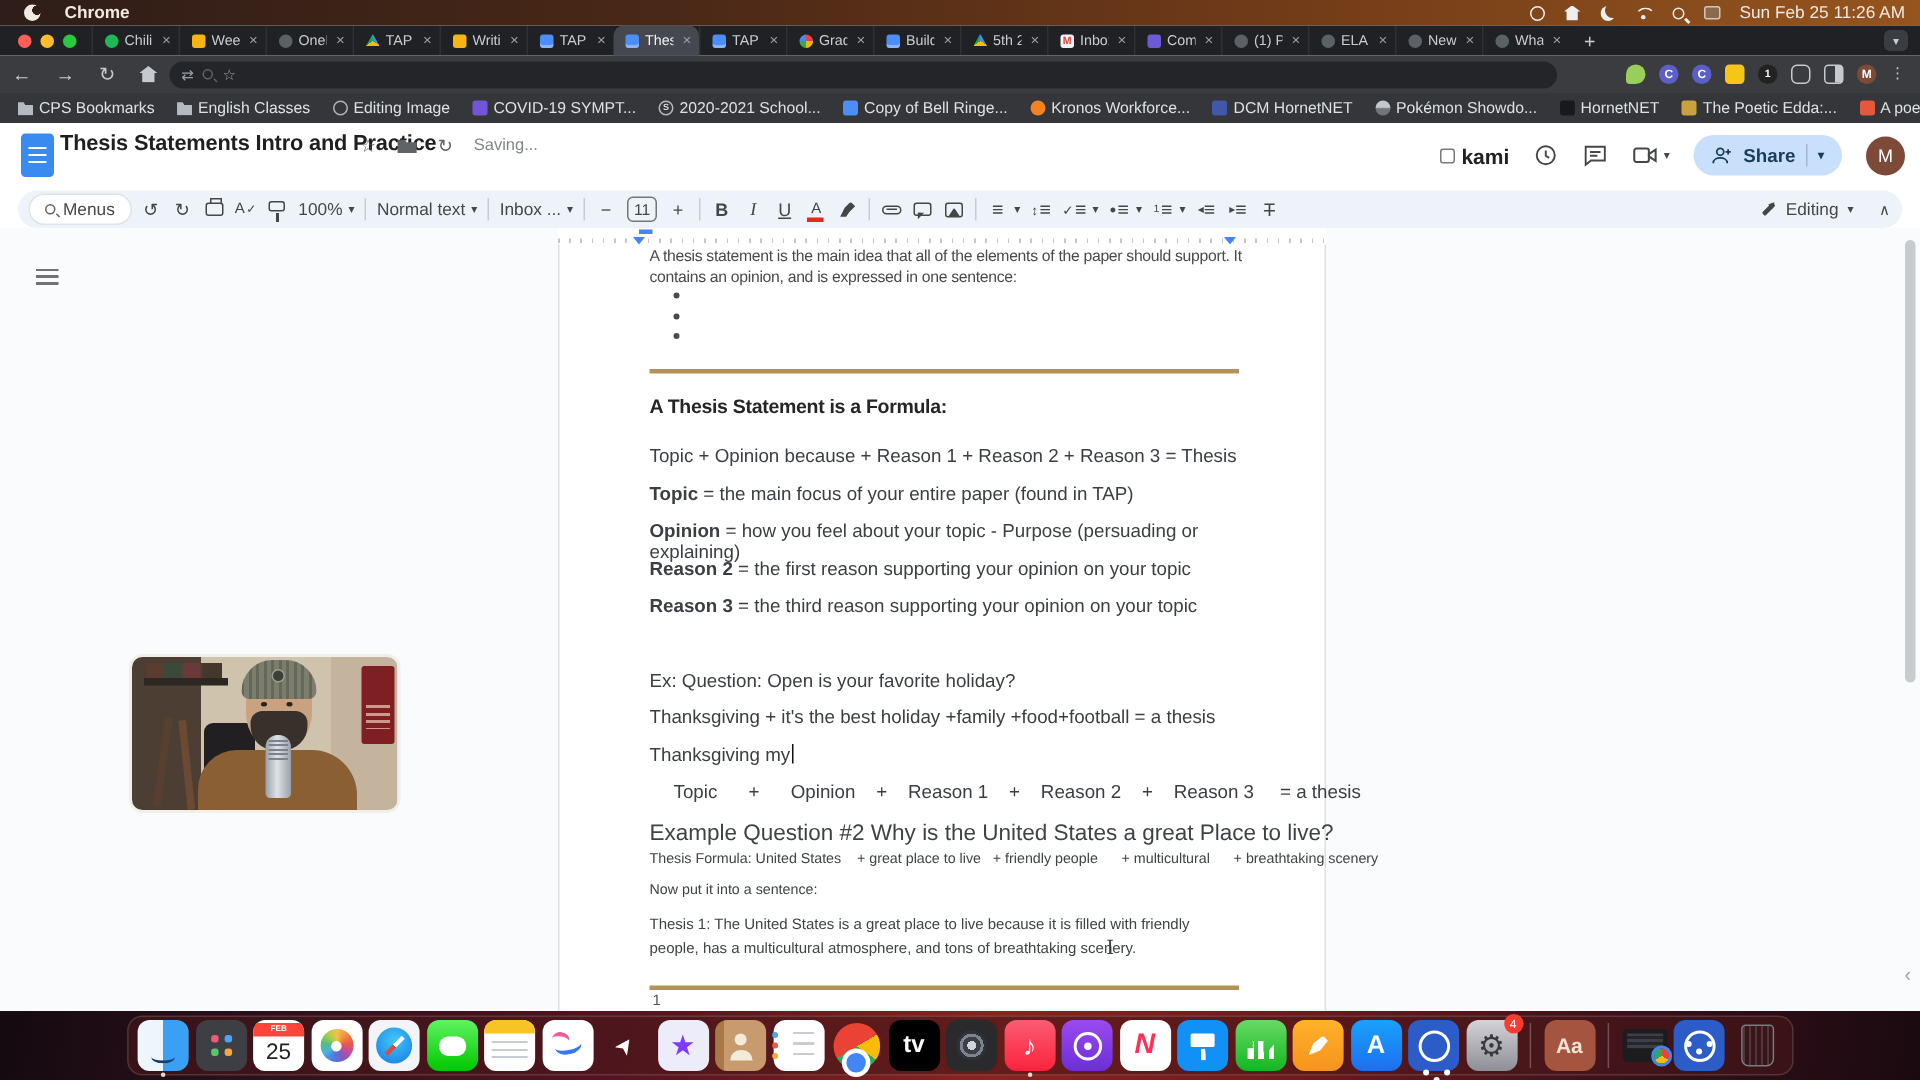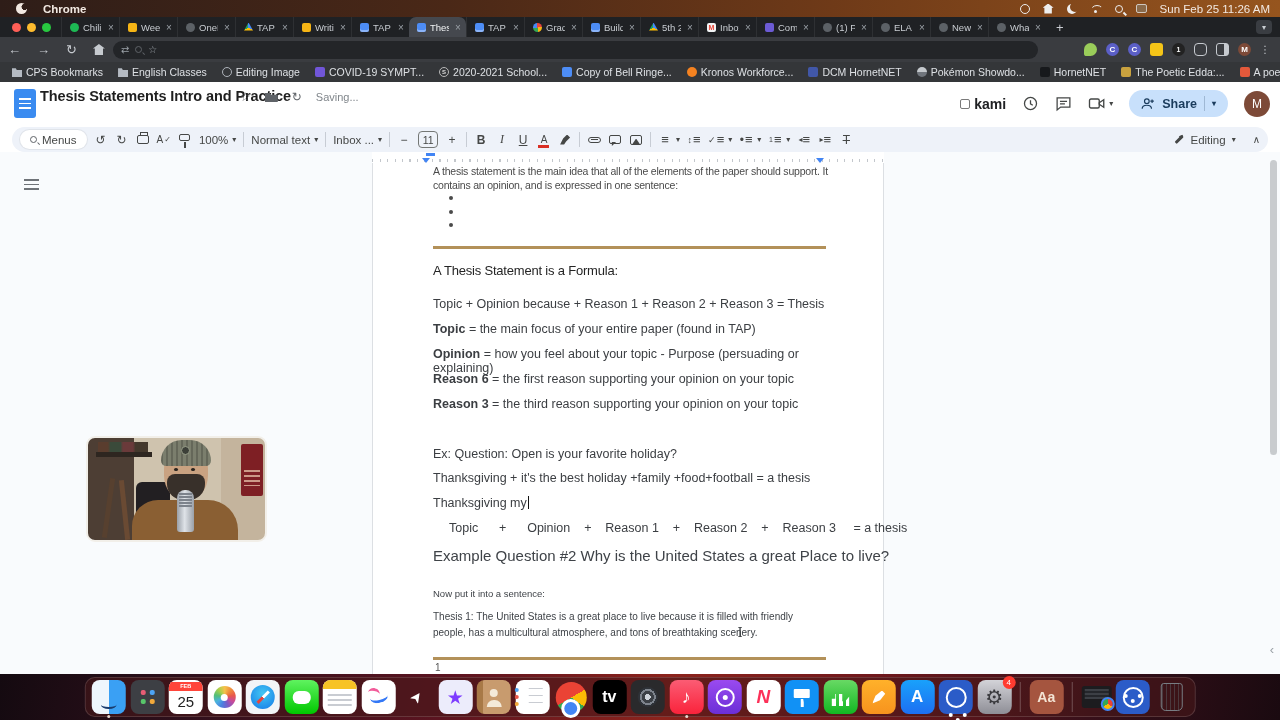--- a/index.html
+++ b/index.html
@@ -161,21 +161,21 @@
   #rnums{position:absolute;left:90px;top:0;display:flex}
   #rnums span{display:inline-block;width:60px;text-align:center;font-size:7px;color:#80868b}
   .rmark{position:absolute;top:6px;width:0;height:0;border:4px solid transparent;border-top:5px solid #4285f4}
   .rbar{position:absolute;top:1px;left:54px;width:9px;height:3px;background:#4285f4}
   #page{position:absolute;top:11px;left:372px;width:512px;height:511px;background:#fff;border-left:1px solid #dcdfe3;border-right:1px solid #dcdfe3;font-size:12.5px;color:#3b3e42}
   .doc-abs{position:absolute;left:60px;right:55px}
   #intro{top:2px;font-size:10.5px;line-height:13.5px;letter-spacing:-0.2px;color:#4a4a4a}
   #bullets{top:29px;left:76px;font-size:10.5px;line-height:13.6px;letter-spacing:-0.2px;color:#4a4a4a}
   #bullets div::before{content:"";display:inline-block;width:4px;height:4px;border-radius:50%;background:#4a4a4a;margin-right:9px;vertical-align:2px}
   .hr{position:absolute;left:60px;width:393px;height:2.5px;background:#b39159}
-  #dheading{top:100px;font-weight:normal;font-size:13px;letter-spacing:-0.2px;color:#252525}
+  #dheading{top:100px;font-weight:bold;font-size:13px;letter-spacing:-0.2px;color:#252525}
   #formula{top:134px}
   #defs{top:159px}
   #defs div{height:25px}
   #defs b{font-weight:bold}
   .dline{position:absolute;left:60px;white-space:pre}
   #smalls{font-size:15px;color:#3f4348}
   .caret-line .tcaret{display:inline-block;width:1.3px;height:13px;background:#111;vertical-align:-2px;margin-left:1px}
   #q2thesis{width:395px;line-height:16px;white-space:normal}
   #pagenum{position:absolute;left:62px;top:499px;font-size:10px;color:#555}
   #ibeam{position:absolute;left:736px;top:474px;width:8px;height:13px;color:#3c4043;font-family:"DejaVu Serif",serif;font-size:13px;line-height:13px;text-align:center}
@@ -637,28 +637,29 @@
         <div></div>
         <div></div>
       </div>
     <div class="hr" style="top:83px"></div>
     <div class="doc-abs" id="dheading">A Thesis Statement is a Formula:</div>
     <div class="doc-abs" id="formula">Topic + Opinion because + Reason 1 + Reason 2 + Reason 3 = Thesis</div>
     <div class="doc-abs" id="defs" style="position:absolute">
 
     <div><b>Topic</b><span> = the main focus of your entire paper (found in TAP)</span></div>
         <div><b>Opinion</b><span> = how you feel about your topic - Purpose (persuading or explaining)</span></div>
-        <div><b>Reason 6</b><span> = the first reason supporting your opinion on your topic</span></div>
+        <div><b>Reason 2</b><span> = the first reason supporting your opinion on your topic</span></div>
         <div><b>Reason 3</b><span> = the third reason supporting your opinion on your topic</span></div>
       </div>
     <div class="dline" style="top:284px">Ex: Question: Open is your favorite holiday?</div>
     <div class="dline" style="top:308px">Thanksgiving + it's the best holiday +family +food+football = a thesis</div>
     <div class="dline caret-line" style="top:333px"><span>Thanksgiving my</span><span class="tcaret"></span></div>
     <div class="dline" style="top:358px;left:76px">Topic      +      Opinion    +    Reason 1    +    Reason 2    +    Reason 3     = a thesis</div>
     <div class="dline" id="smalls" style="top:384px">Example Question #2 Why is the United States a great Place to live?</div>
+    <div class="dline" style="top:404px;font-size:9.5px;color:#3f4348">Thesis Formula: United States    + great place to live   + friendly people      + multicultural      + breathtaking scenery</div>
     <div class="dline" style="top:425px;font-size:9.5px;color:#3f4348">Now put it into a sentence:</div>
     <div class="dline" id="q2thesis" style="top:446px;font-size:10px;color:#3f4348">Thesis 1: The United States is a great place to live because it is filled with friendly people, has a multicultural atmosphere, and tons of breathtaking scenery.</div>
     <div class="hr" style="top:494px"></div>
     <div id="pagenum">1</div>
   </div>
 
   <div id="ibeam">I</div>
   <div id="scrollthumb"></div>
   <div id="edge-chev">‹</div>
 </div>

